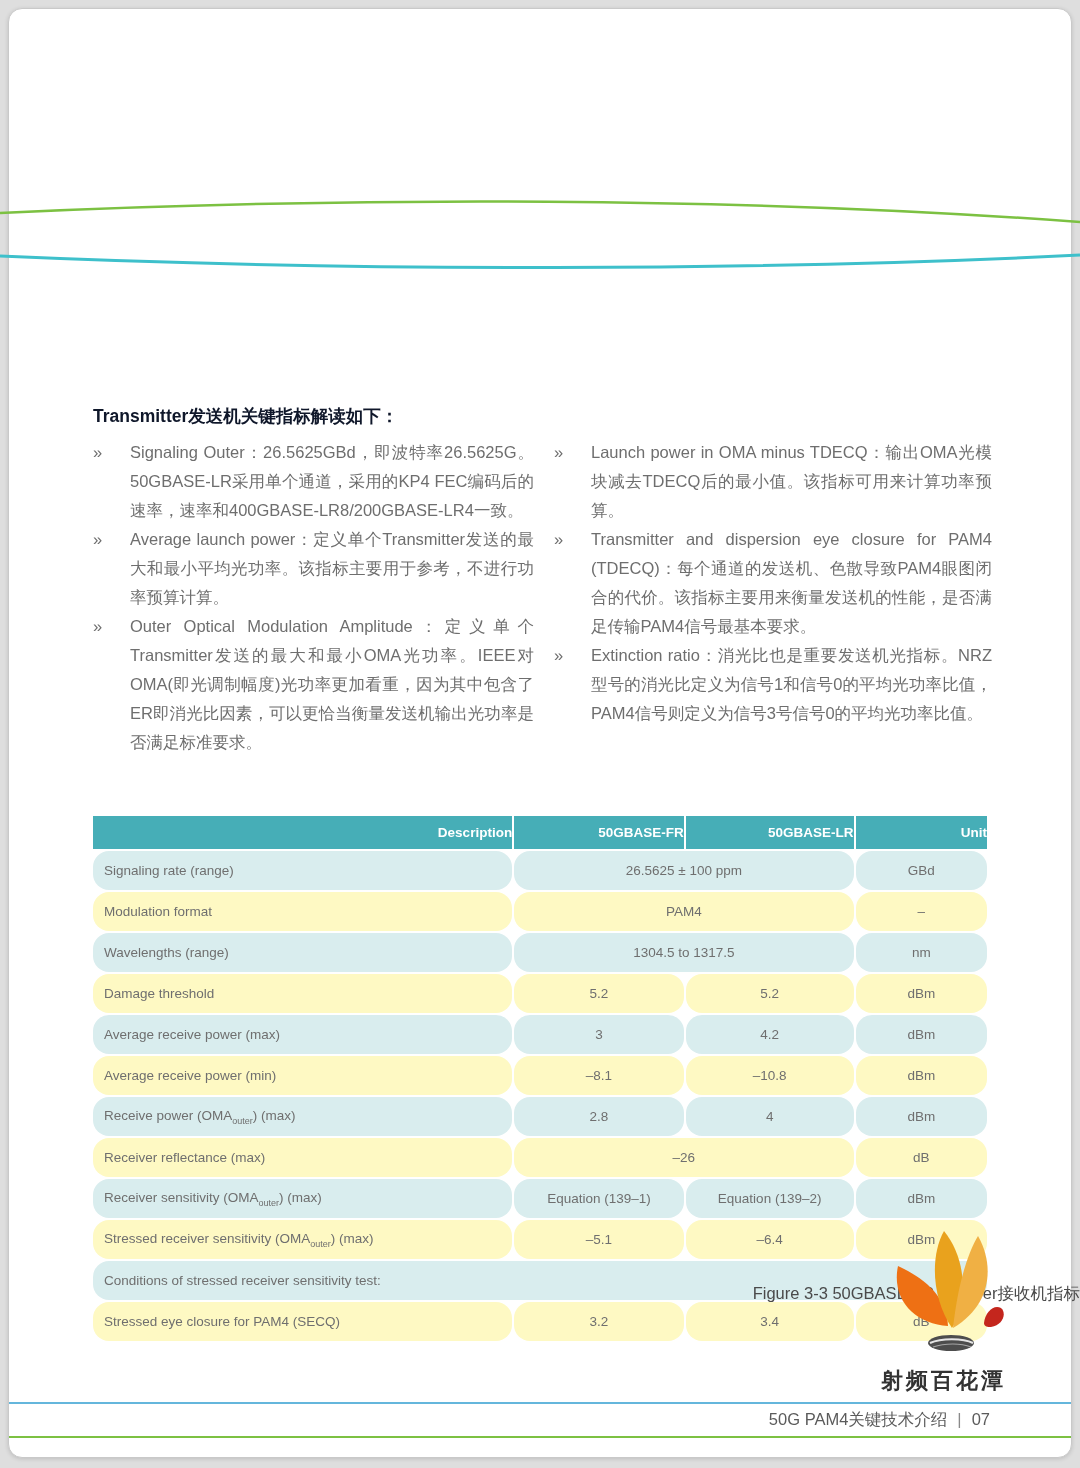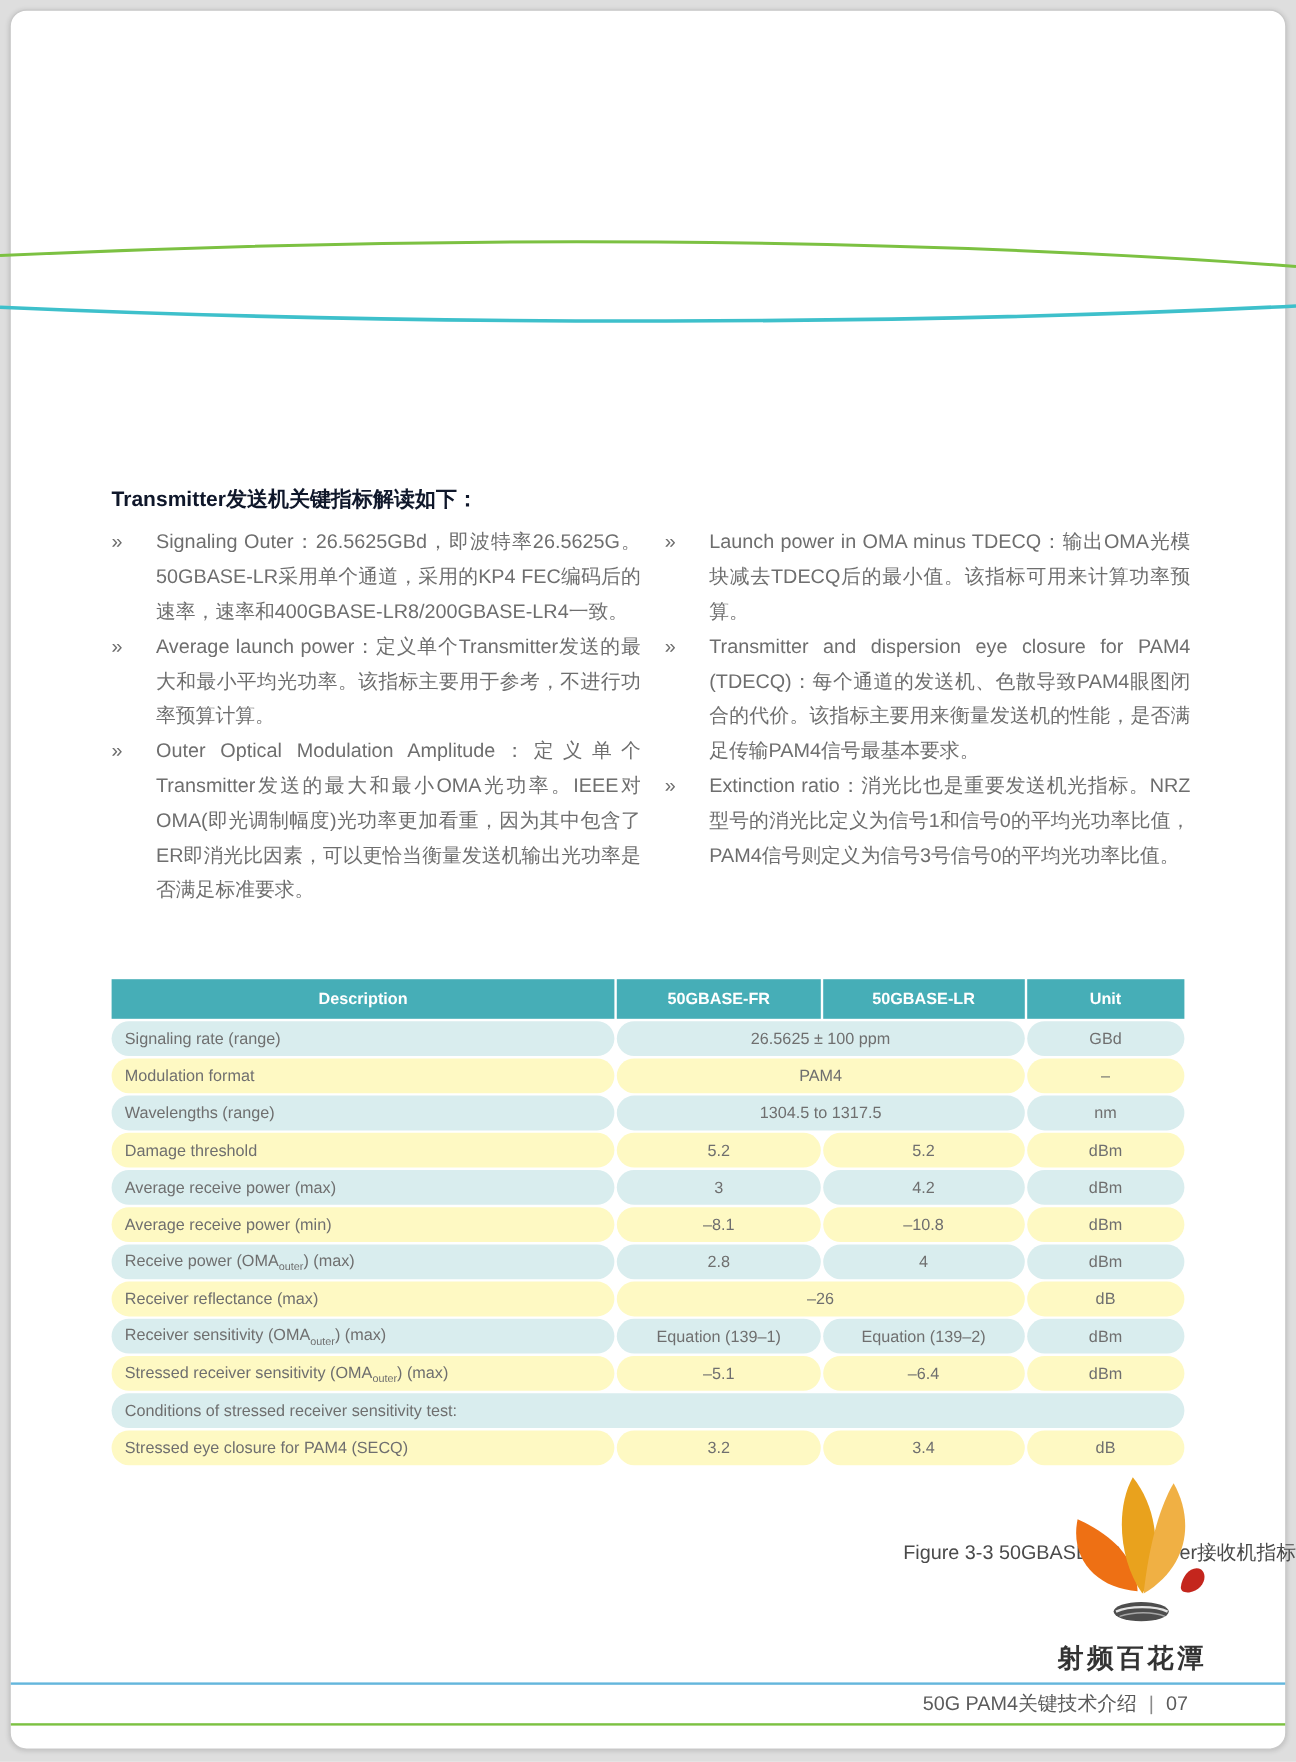--- a/index.html
+++ b/index.html
@@ -27,23 +27,23 @@
   .bullet .marker { flex:none; width:37px; }
   .bullet .btext  { flex:1; text-align:justify; }
 
   .spec-table {
     position:absolute; left:91px; top:814px; width:898px;
     border-collapse:separate; border-spacing:2px;
     table-layout:fixed;
   }
   .spec-table th {
     background:#46aeb7; color:#ffffff; font-size:13.5px; font-weight:bold;
-    height:33px; text-align:center; padding:0;
-  }
-  .spec-table td { font-size:13.5px; color:#6f6f6f; height:29px; padding:0;border-radius:16px; }
+    height:33px; text-align:right; padding:0;
+  }
+  .spec-table td { font-size:13.5px; color:#6f6f6f; height:39px; padding:0;border-radius:16px; }
   .spec-table td.desc { text-align:left; padding-left:11px; }
   .spec-table td.val, .spec-table td.unit { text-align:center; }
   .spec-table tr.dark  td { background:#d9edee; }
   .spec-table tr.light td { background:#fef9c3; }
   .spec-table sub { font-size:9px; }
 
   .caption {
     position:absolute; top:1283px; left:0; width:1080px; text-align:right;
     font-size:16.5px; color:#4a4a4a;
   }

